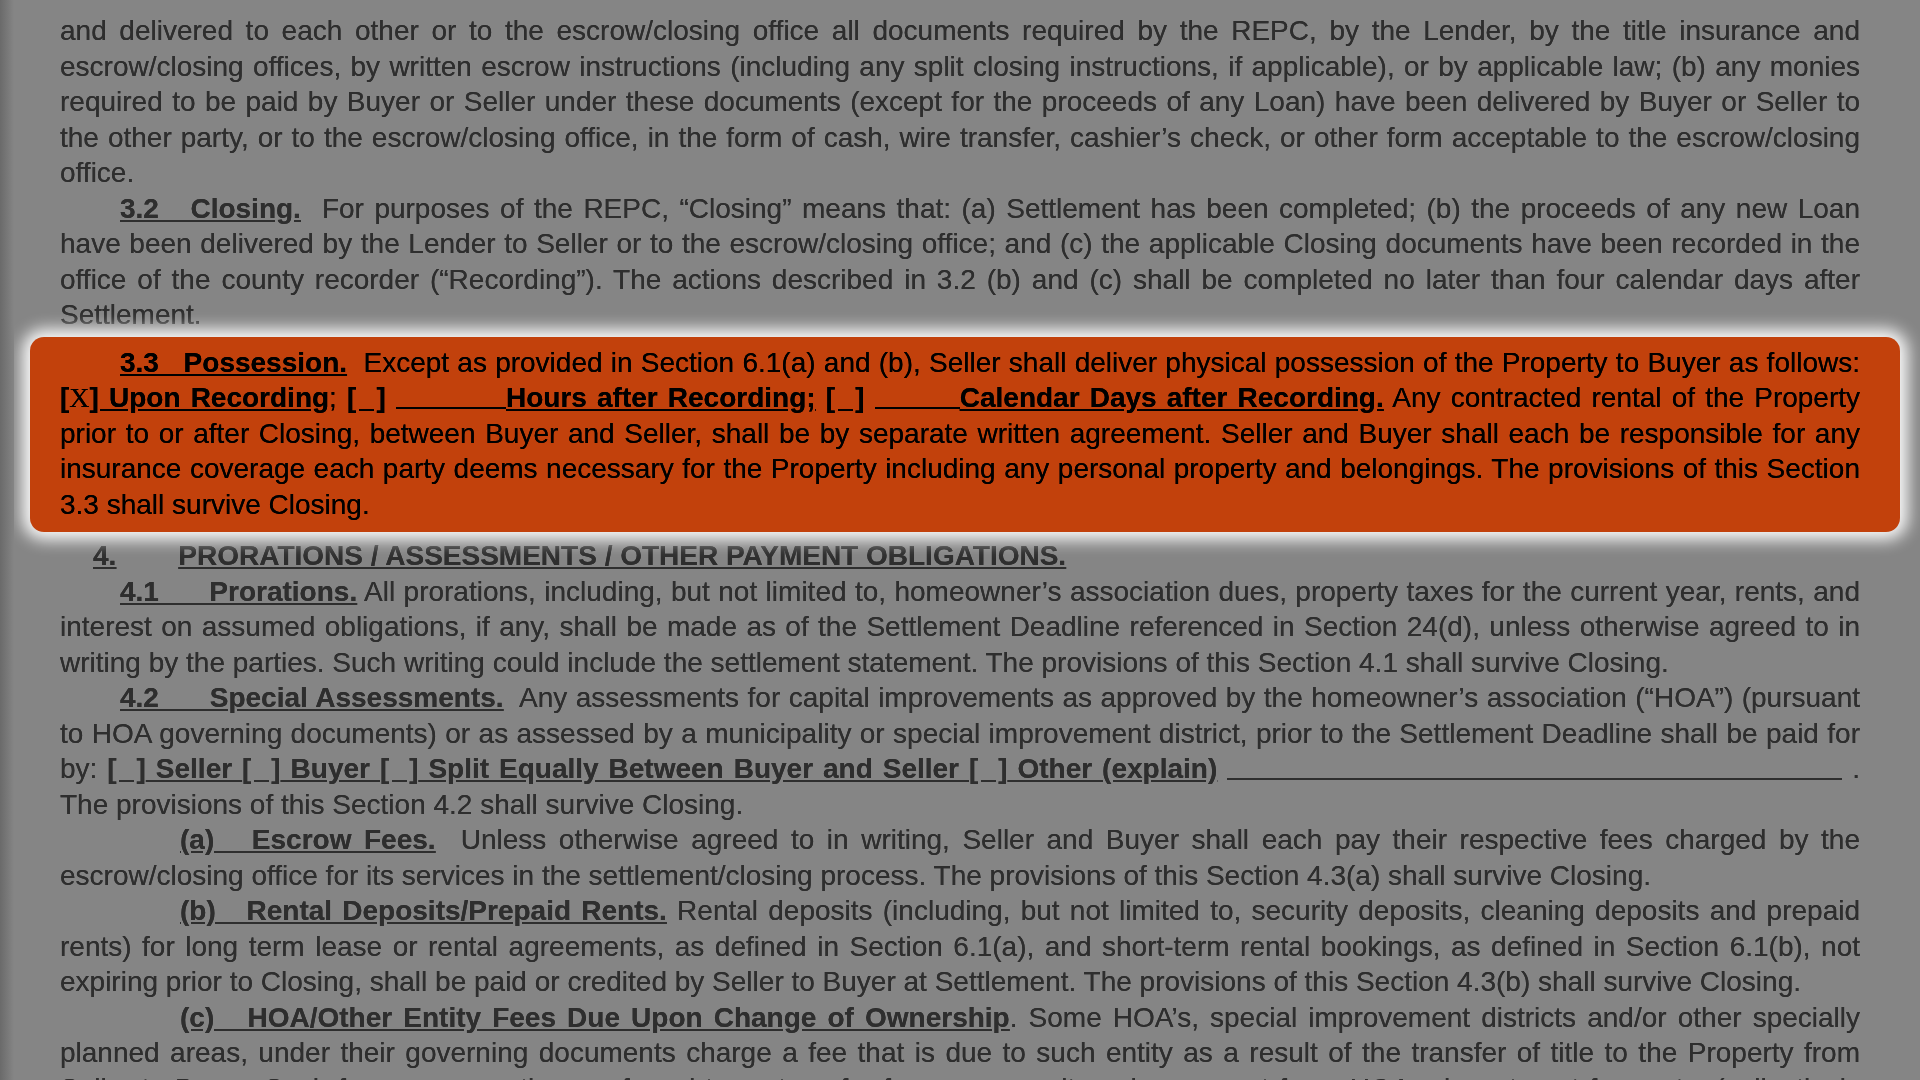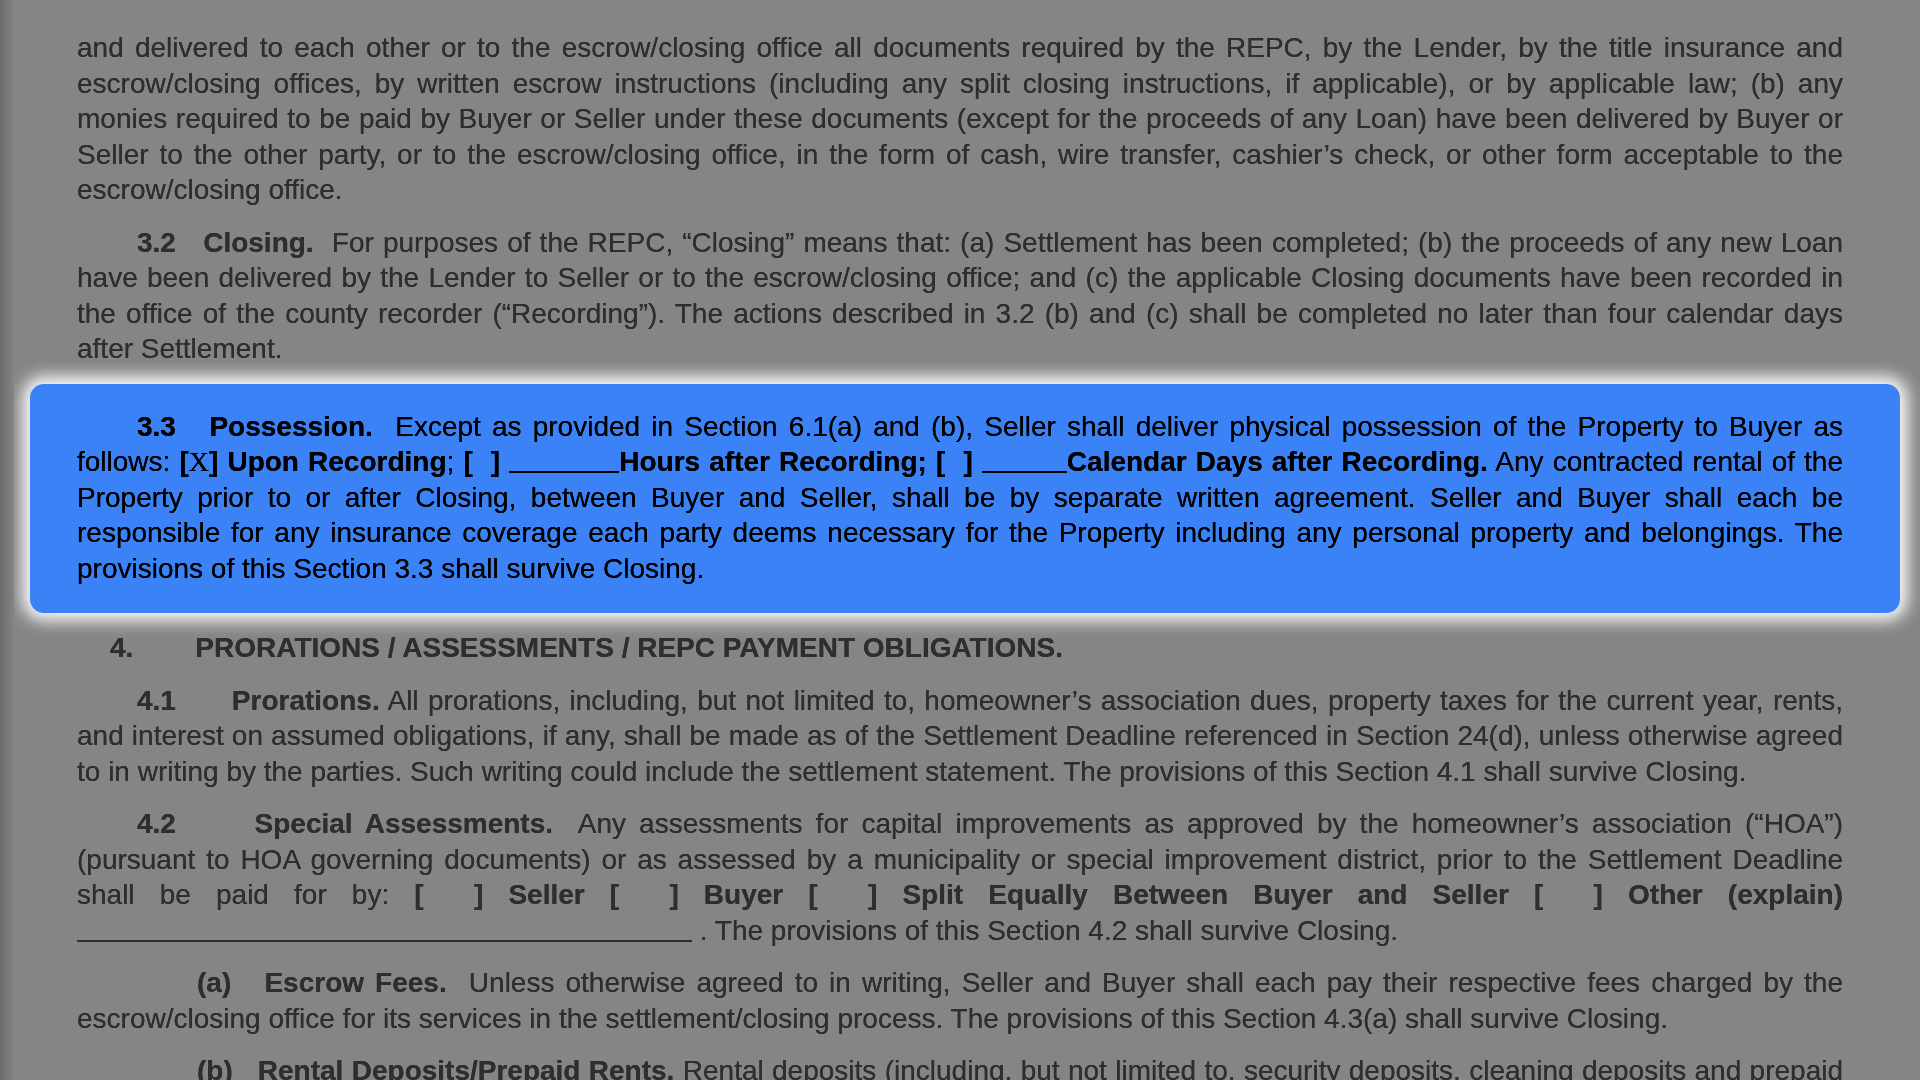--- a/index.html
+++ b/index.html
@@ -8,54 +8,54 @@
     background:#858585;
     font-family:"Liberation Sans","DejaVu Sans",sans-serif;
     font-size:28px;color:#2e2e2e;
   }
   .page{position:relative;width:1800px;padding:13px 60px 0 60px;}
   .page-edge{
     position:absolute;left:0;top:0;width:14px;height:1080px;z-index:20;
     background:linear-gradient(to right,#6a6a6a,#858585);
   }
   p{
-    margin:17px;text-align:justify;line-height:35.5px;
+    margin:0;text-align:justify;line-height:35.5px;
     text-shadow:0 0 .5px currentColor;
   }
   .ind-section{text-indent:60px;}
   .ind-sub{text-indent:120px;}
   .ind-heading{text-indent:33px;}
   .ind-none{text-indent:0;}
-  .b{font-weight:bold;}
+  .b{font-weight:bold;text-decoration:underline;}
   .serif{font-family:"Liberation Serif","DejaVu Serif",serif;}
   .blank{
     display:inline-block;border-bottom:2px solid currentColor;
     height:22px;vertical-align:-2px;
   }
   .gap{display:inline-block;}
   .highlight{
     position:relative;z-index:10;
-    background:#3b82f6;color:#000000;
+    background:#c2410c;color:#000000;
     border-radius:14px;
     margin:4px -40px 6px -30px;
     padding:8px 40px 10px 30px;
     box-shadow:0 0 16px 8px rgba(255,255,255,0.95);
   }
 </style>
 </head>
 <body>
 
 <div class="page">
   <div class="page-edge"></div>
   <div>
       <p class="ind-none"><span>and delivered to each other or to the escrow/closing office all documents required by the REPC, by the Lender, by the title insurance and escrow/closing offices, by written escrow instructions (including any split closing instructions, if applicable), or by applicable law; (b) any monies required to be paid by Buyer or Seller under these documents (except for the proceeds of any Loan) have been delivered by Buyer or Seller to the other party, or to the escrow/closing office, in the form of cash, wire transfer, cashier’s check, or other form acceptable to the escrow/closing office.</span></p>
       <p class="ind-section"><span class="b">3.2&nbsp;&nbsp;&nbsp;Closing.</span><span>&nbsp; For purposes of the REPC, “Closing” means that: (a) Settlement has been completed; (b) the proceeds of any new Loan have been delivered by the Lender to Seller or to the escrow/closing office; and (c) the applicable Closing documents have been recorded in the office of the county recorder (“Recording”). The actions described in 3.2 (b) and (c) shall be completed no later than four calendar days after Settlement.</span></p>
       <div class="highlight">
         <p class="ind-section"><span class="b">3.3&nbsp;&nbsp;&nbsp;Possession.</span><span>&nbsp; Except as provided in Section 6.1(a) and (b), Seller shall deliver physical possession of the Property to Buyer as follows: </span><span class="b">[</span><span class="serif">X</span><span class="b">] Upon Recording</span><span>; </span><span class="b">[&nbsp;&nbsp;]</span><span> </span><span class="blank" style="width: 110px;"></span><span class="b">Hours after Recording;</span><span> </span><span class="b">[&nbsp;&nbsp;]</span><span> </span><span class="blank" style="width: 85px;"></span><span class="b">Calendar Days after Recording.</span><span> Any contracted rental of the Property prior to or after Closing, between Buyer and Seller, shall be by separate written agreement. Seller and Buyer shall each be responsible for any insurance coverage each party deems necessary for the Property including any personal property and belongings. The provisions of this Section 3.3 shall survive Closing.</span></p>
       </div>
-      <p class="ind-heading"><span class="b">4.</span><span class="gap" style="width: 62px;"></span><span class="b">PRORATIONS / ASSESSMENTS / REPC PAYMENT OBLIGATIONS.</span></p>
+      <p class="ind-heading"><span class="b">4.</span><span class="gap" style="width: 62px;"></span><span class="b">PRORATIONS / ASSESSMENTS / OTHER PAYMENT OBLIGATIONS.</span></p>
       <p class="ind-section"><span class="b">4.1&nbsp;&nbsp;&nbsp;&nbsp;&nbsp;&nbsp;Prorations.</span><span> All prorations, including, but not limited to, homeowner’s association dues, property taxes for the current year, rents, and interest on assumed obligations, if any, shall be made as of the Settlement Deadline referenced in Section 24(d), unless otherwise agreed to in writing by the parties. Such writing could include the settlement statement. The provisions of this Section 4.1 shall survive Closing.</span></p>
       <p class="ind-section"><span class="b">4.2&nbsp;&nbsp;&nbsp;&nbsp;&nbsp;&nbsp;Special Assessments.</span><span>&nbsp; Any assessments for capital improvements as approved by the homeowner’s association (“HOA”) (pursuant to HOA governing documents) or as assessed by a municipality or special improvement district, prior to the Settlement Deadline shall be paid for by: </span><span class="b">[&nbsp;&nbsp;]</span><span class="b"> Seller </span><span class="b">[&nbsp;&nbsp;]</span><span class="b"> Buyer </span><span class="b">[&nbsp;&nbsp;]</span><span class="b"> Split Equally Between Buyer and Seller </span><span class="b">[&nbsp;&nbsp;]</span><span class="b"> Other (explain)</span><span> </span><span class="blank" style="width: 615px;"></span><span> . The provisions of this Section 4.2 shall survive Closing.</span></p>
       <p class="ind-sub"><span class="b">(a)&nbsp;&nbsp;&nbsp;Escrow Fees.</span><span>&nbsp; Unless otherwise agreed to in writing, Seller and Buyer shall each pay their respective fees charged by the escrow/closing office for its services in the settlement/closing process. The provisions of this Section 4.3(a) shall survive Closing.</span></p>
       <p class="ind-sub"><span class="b">(b)&nbsp;&nbsp;&nbsp;Rental Deposits/Prepaid Rents.</span><span> Rental deposits (including, but not limited to, security deposits, cleaning deposits and prepaid rents) for long term lease or rental agreements, as defined in Section 6.1(a), and short-term rental bookings, as defined in Section 6.1(b), not expiring prior to Closing, shall be paid or credited by Seller to Buyer at Settlement. The provisions of this Section 4.3(b) shall survive Closing.</span></p>
       <p class="ind-sub"><span class="b">(c)&nbsp;&nbsp;&nbsp;HOA/Other Entity Fees Due Upon Change of Ownership</span><span>. Some HOA’s, special improvement districts and/or other specially planned areas, under their governing documents charge a fee that is due to such entity as a result of the transfer of title to the Property from Seller to Buyer. Such fees are sometimes referred to as transfer fees, community enhancement fees, HOA reinvestment fees, etc. (collectively referred to in this section as “change of ownership fees”). Regardless of how the change of ownership fee is titled in the applicable governing documents, if a change of ownership fee is due upon the transfer of title to the Property from Seller to Buyer, that change of ownership fee shall be paid for by:</span></p>
     </div>
 </div>
 
 </body></html>

